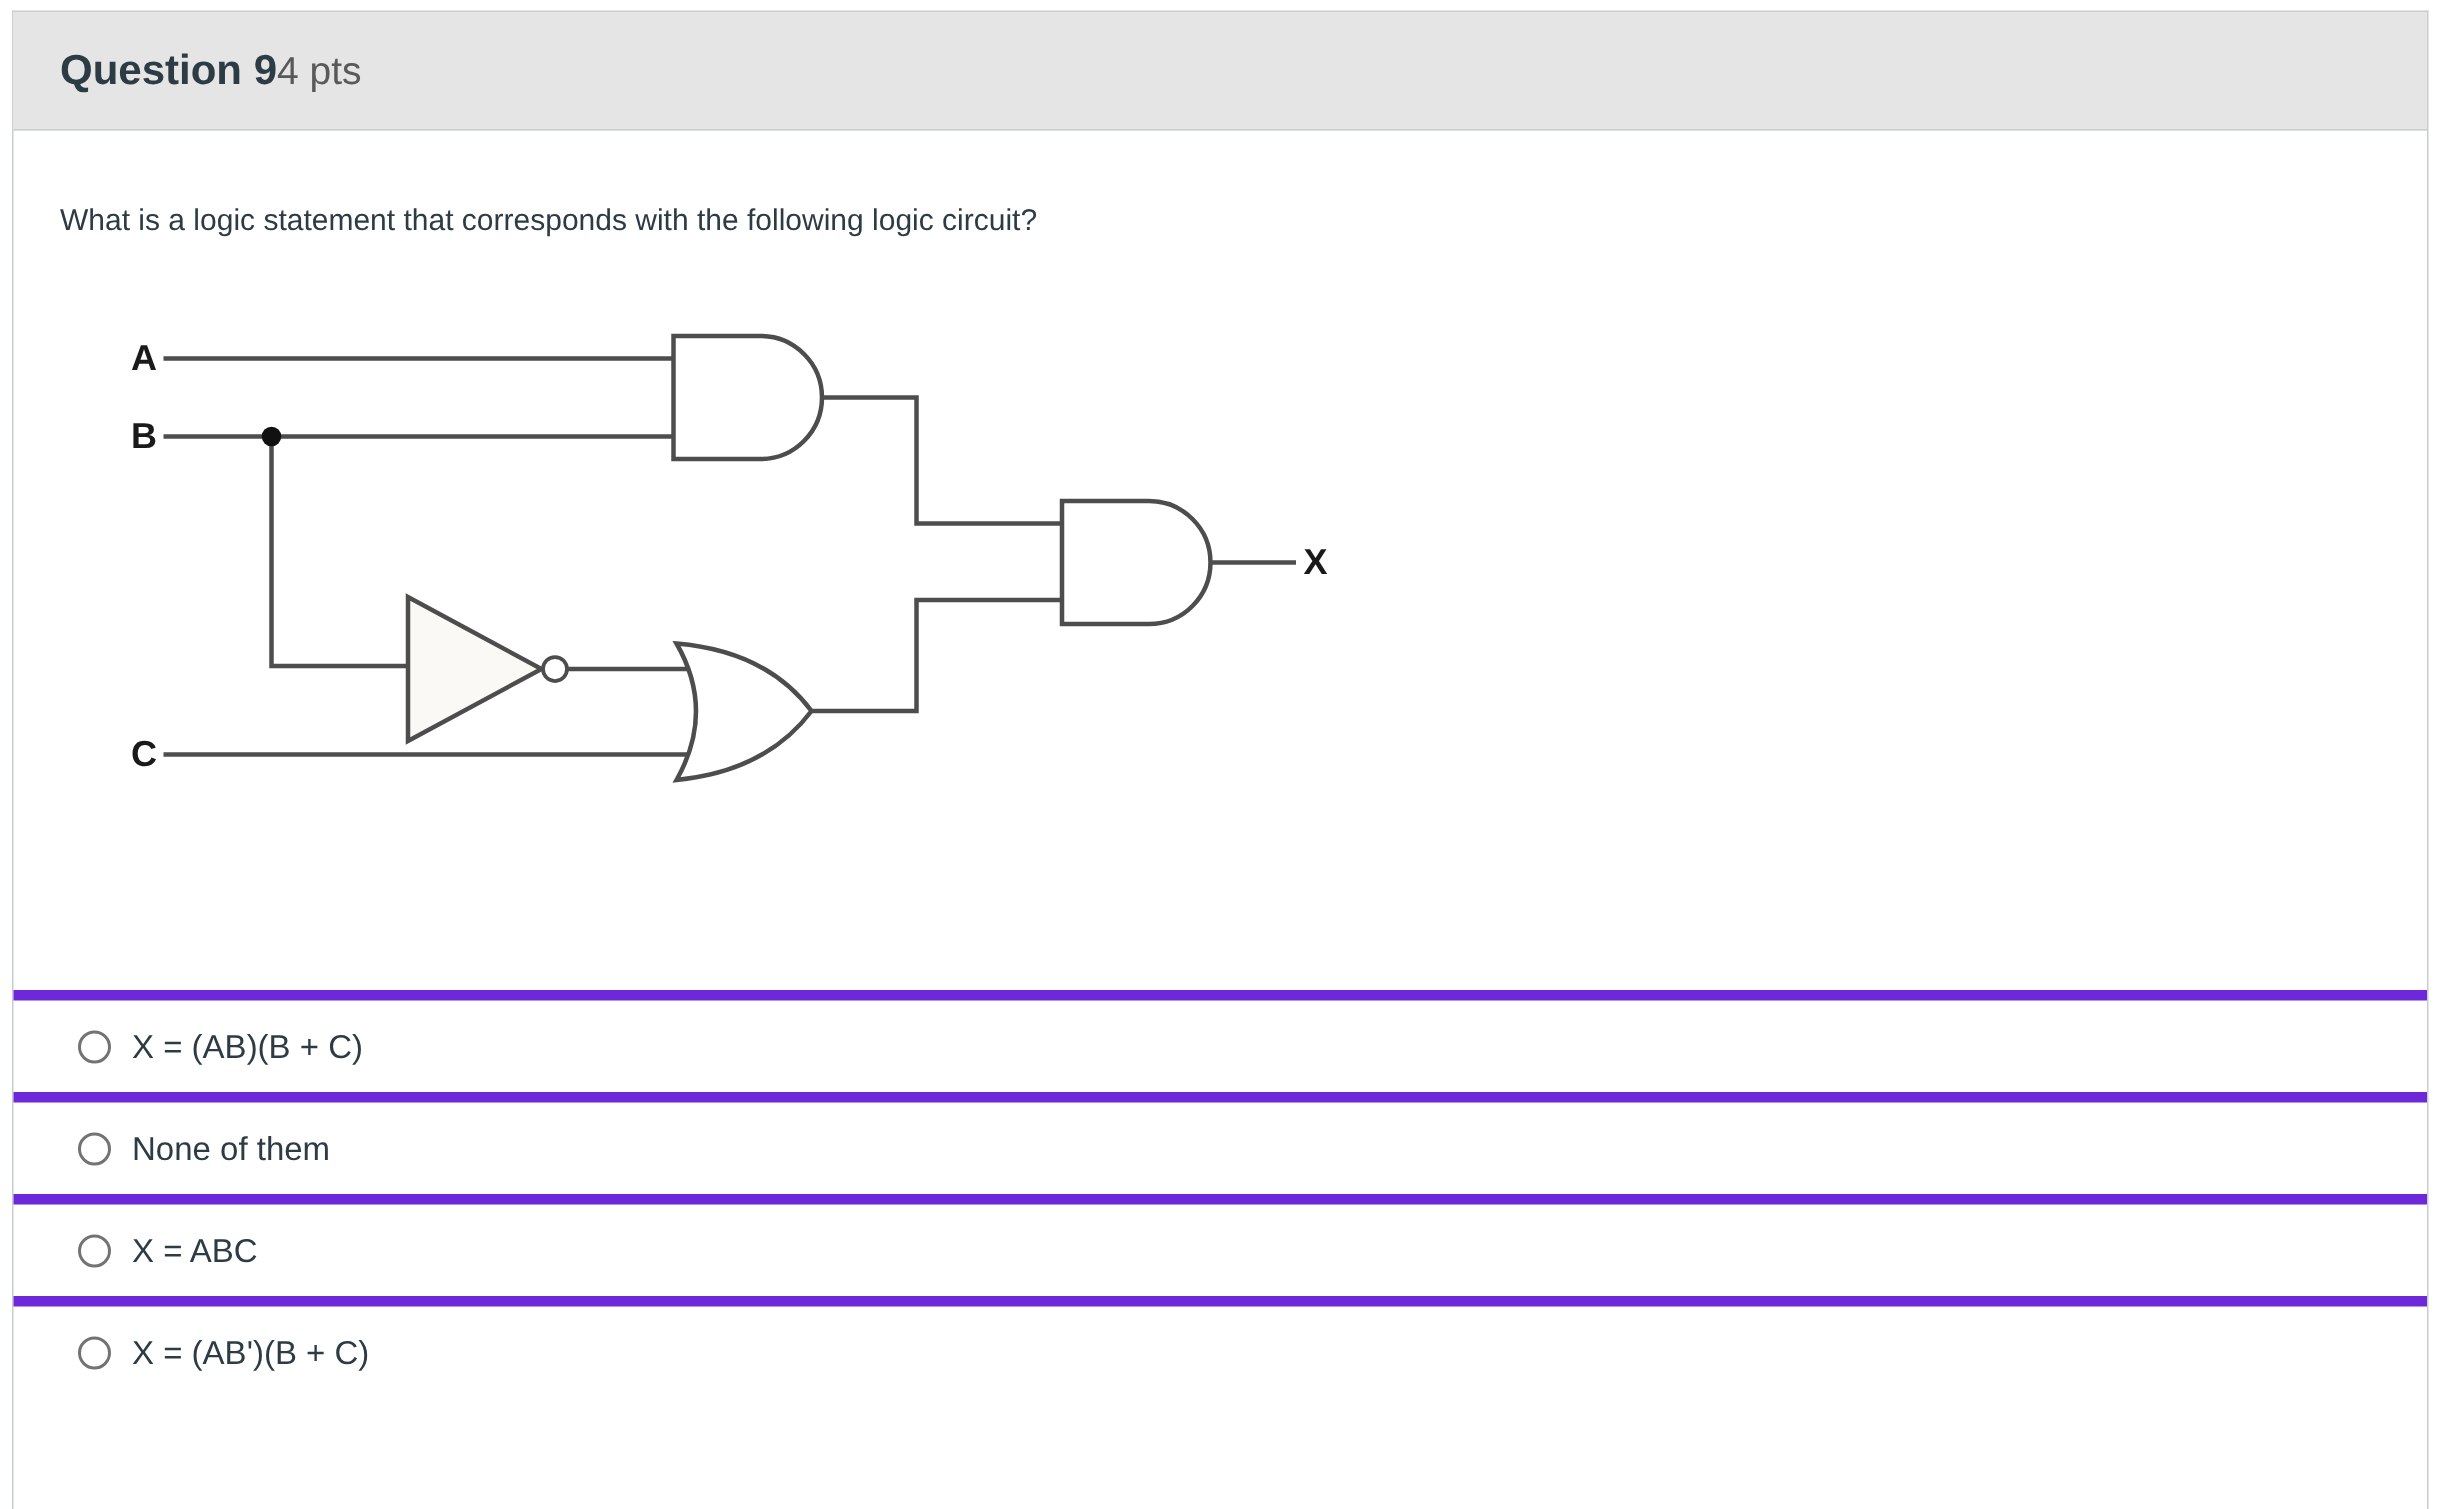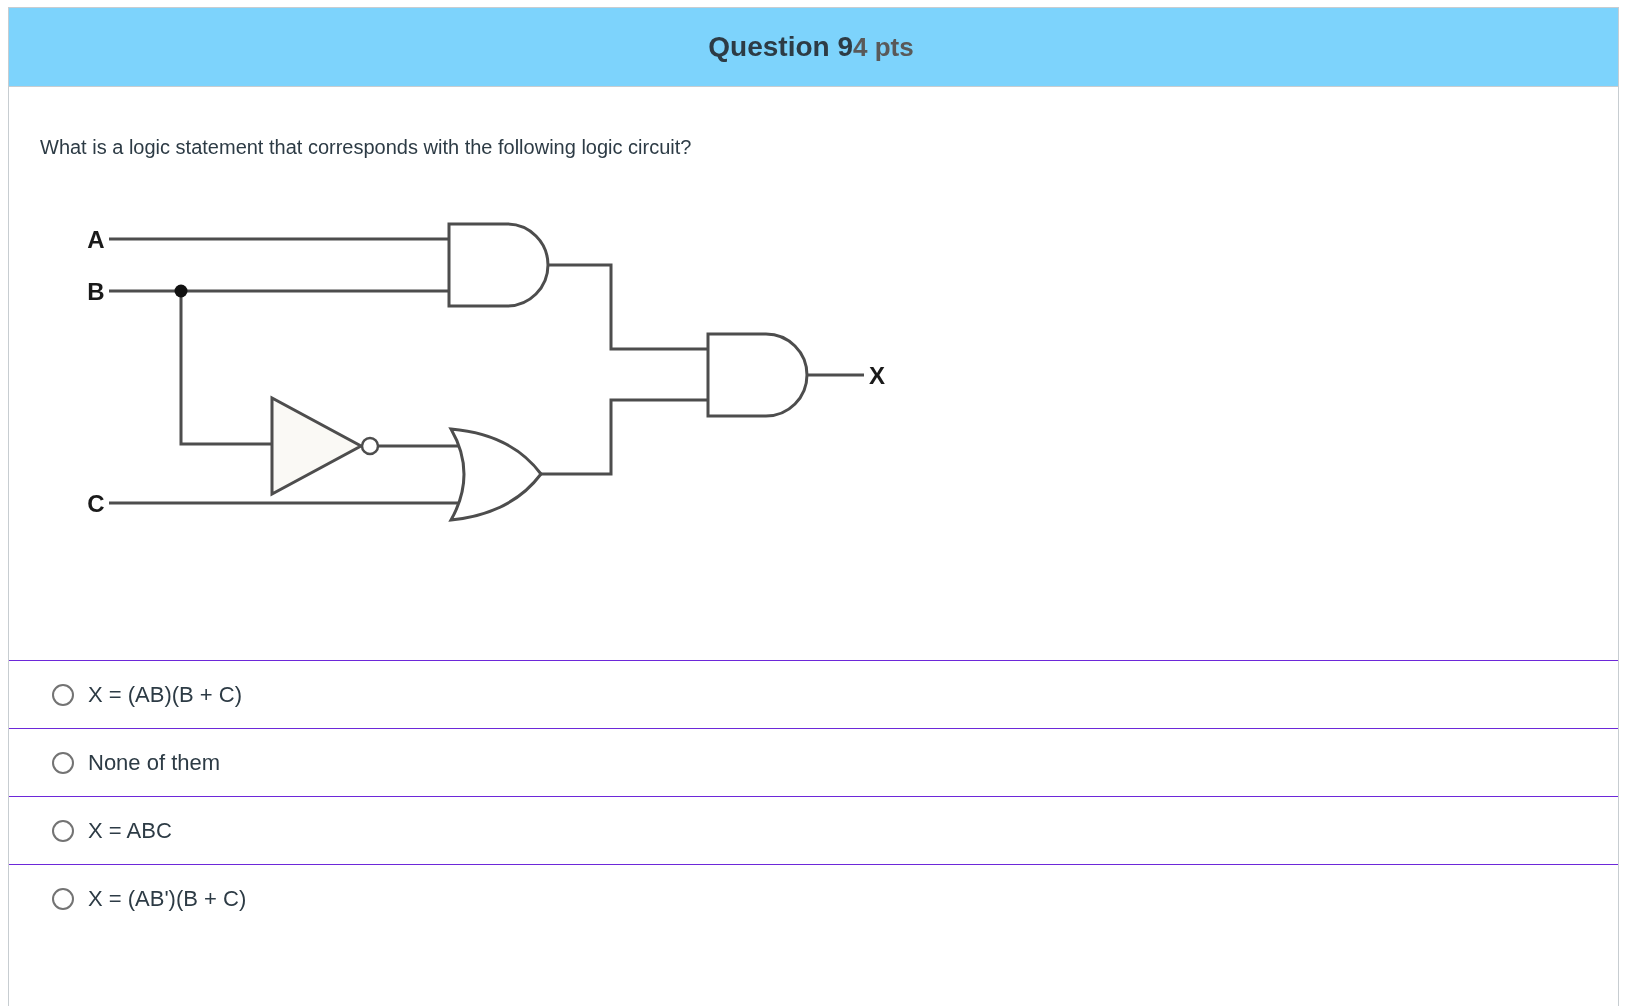--- a/index.html
+++ b/index.html
@@ -14,56 +14,56 @@
     left: 8px; top: 7px;
     width: 1611px; height: 999px;
     border: 1px solid #c7cdd1;
     border-bottom: none;
     background: #ffffff;
   }
   .card-header {
     position: absolute;
     left: 0; top: 0; right: 0;
     height: 79px;
-    background: #7dd3fc;
+    background: #e5e5e5;
     border-bottom: 1px solid #c7cdd1;
     display: flex;
     align-items: center;
-    justify-content: center;
+    justify-content: flex-start;
     padding: 0 36px 0 31px;
   }
   .q-title {
     font-size: 28px;
     font-weight: bold;
     color: #2d3b45;
   }
   .q-pts {
     font-size: 26px;
-    font-weight: bold;
+    font-weight: normal;
     color: #595959;
   }
   .question-text {
     position: absolute;
     left: 31px; top: 128px;
     font-size: 20px;
     color: #2d3b45;
   }
   .circuit {
     position: absolute;
     left: 52px; top: 188px;
     width: 900px; height: 340px;
   }
   .options {
     position: absolute;
     left: 0; right: 0;
     top: 652px;
   }
   .option-row {
     height: 68px;
-    border-top: 1px solid #6d28d9;
+    border-top: 7px solid #6d28d9;
     display: flex;
     align-items: center;
     padding-left: 43px;
   }
   .radio {
     width: 22px; height: 22px;
     border: 2px solid #737373;
     border-radius: 50%;
     background: #ffffff;
     flex: 0 0 auto;

